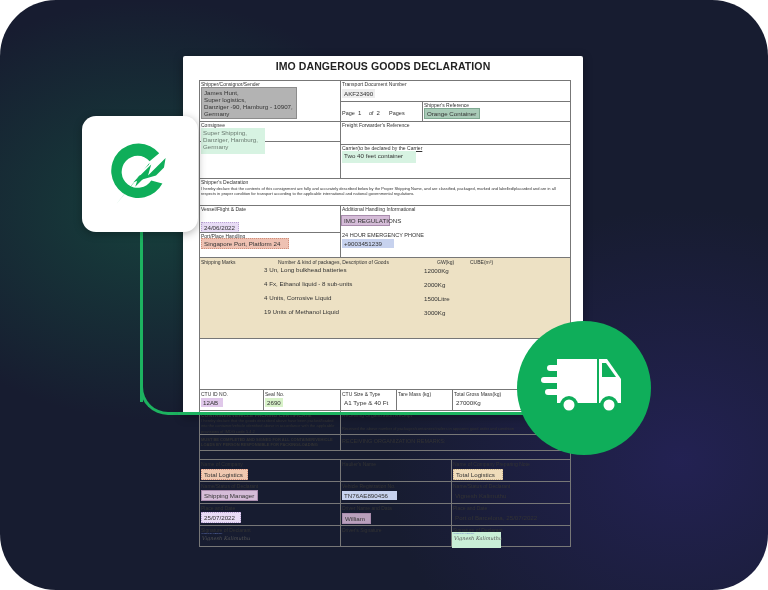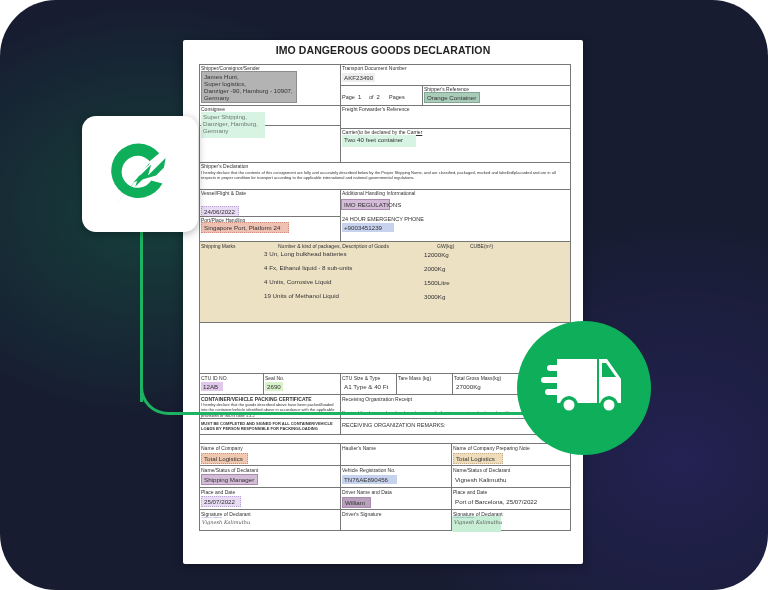--- a/index.html
+++ b/index.html
@@ -23,21 +23,21 @@
       position: absolute; left: 140px; top: 380px; width: 40px; height: 35px;
       border-left: 3px solid #1db360; border-bottom: 3px solid #1db360;
       border-bottom-left-radius: 28px;
     }
     .connector-h {
       position: absolute; left: 178px; top: 412px; width: 360px; height: 3px;
       background: #1db360;
     }
 
     .doc {
-      position: absolute; left: 183px; top: 40px; width: 400px; height: 524px;
+      position: absolute; left: 183px; top: 56px; width: 400px; height: 359px;
       background: #ffffff; border-radius: 2px;
       box-shadow: 0 2px 10px rgba(0,0,0,0.35);
       color: #222;
     }
     .doc-title {
       position: absolute; left: 0; top: 4px; width: 100%; text-align: center;
       font-weight: bold; font-size: 10.5px; letter-spacing: 0.1px; color: #222;
     }
     .cell { position: absolute; border: 1px solid #777; background: transparent; }
     .lbl { position: absolute; font-size: 5px; color: #333; white-space: nowrap; }

